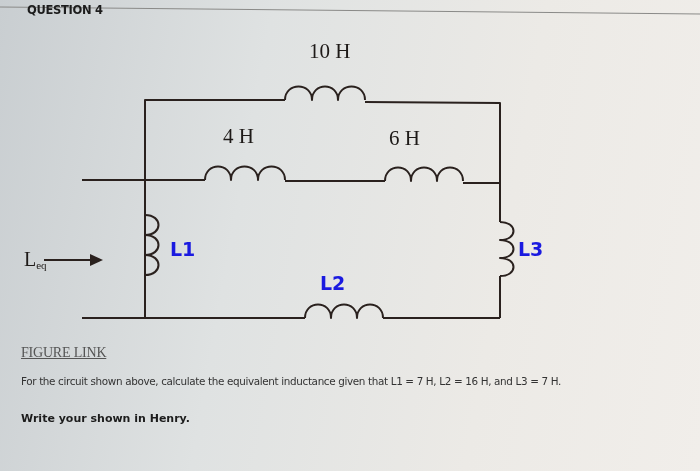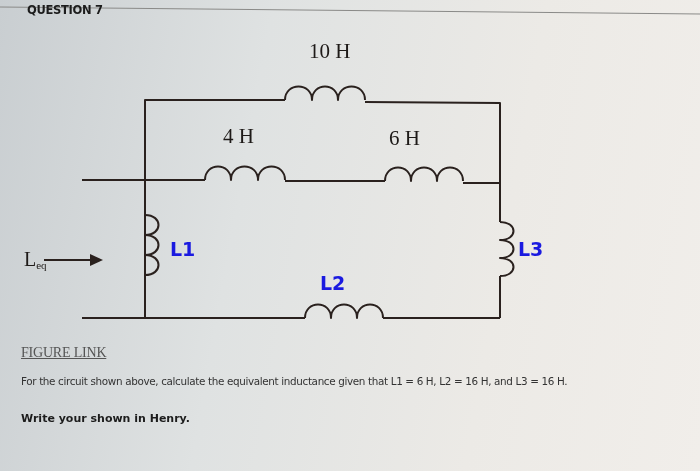--- a/index.html
+++ b/index.html
@@ -32,21 +32,21 @@
     font-family: "DejaVu Sans", sans-serif; font-weight: bold; font-size: 11px; color: #1c1c1c;
   }
 </style>
 </head>
 <body>
 
 <svg class="topline" width="700" height="20">
   <line x1="0" y1="7" x2="700" y2="14" stroke="#8a8a88" stroke-width="1"></line>
 </svg>
 
-<div class="question-title">QUESTION 7</div>
+<div class="question-title">QUESTION 4</div>
 
 <svg class="circuit" width="700" height="340" viewBox="0 0 700 340">
   <g fill="none" stroke="#2a211e" stroke-width="2" stroke-linejoin="round">
 
     <path d="M145 318 L145 100 L285 100"></path>
     <path d="M285 100 C285 82 312 82 312 100 C312 82 338 82 338 100 C338 82 365 82 365 100"></path>
     <path d="M365 102 L500 103 L500 222"></path>
 
     <path d="M82 180 L205 180"></path>
     <path d="M205 180 C205 162 231 162 231 180 C231 162 258 162 258 180 C258 162 285 162 285 180"></path>
@@ -74,15 +74,15 @@
   <text class="lbl-blue" x="170" y="256">L1</text>
   <text class="lbl-blue" x="518" y="256">L3</text>
   <text class="lbl-blue" x="320" y="290">L2</text>
   <text x="24" y="266">
     <tspan class="lbl-serif" style="font-size:20px">L</tspan><tspan class="lbl-serif" style="font-size:11px" dy="3">eq</tspan>
   </text>
 </svg>
 
 <a class="figure-link">FIGURE LINK</a>
 
-<div class="prompt">For the circuit shown above, calculate the equivalent inductance given that L1 = 6 H, L2 = 16 H, and L3 = 16 H.</div>
+<div class="prompt">For the circuit shown above, calculate the equivalent inductance given that L1 = 7 H, L2 = 16 H, and L3 = 7 H.</div>
 
 <div class="instruction">Write your shown in Henry.</div>
 
 </body></html>

